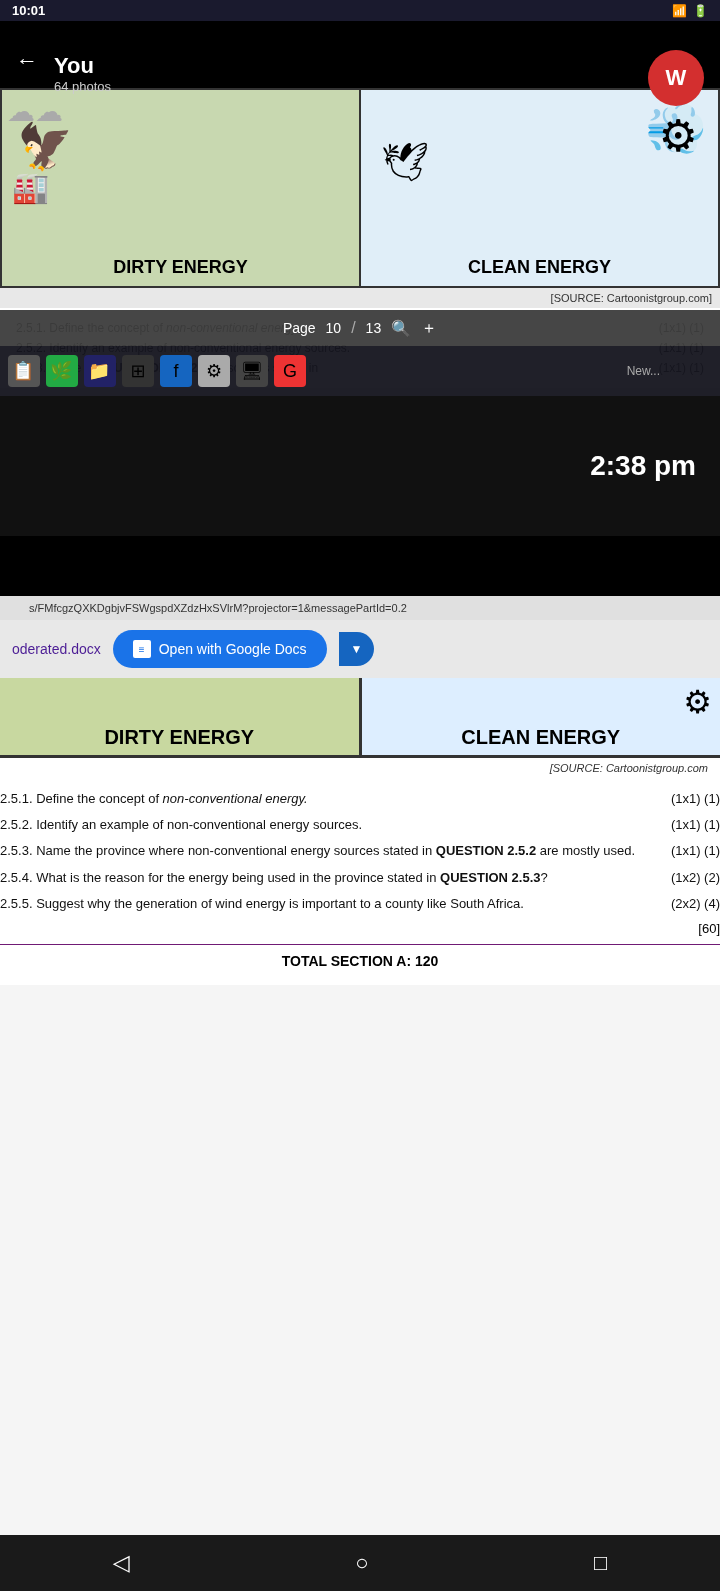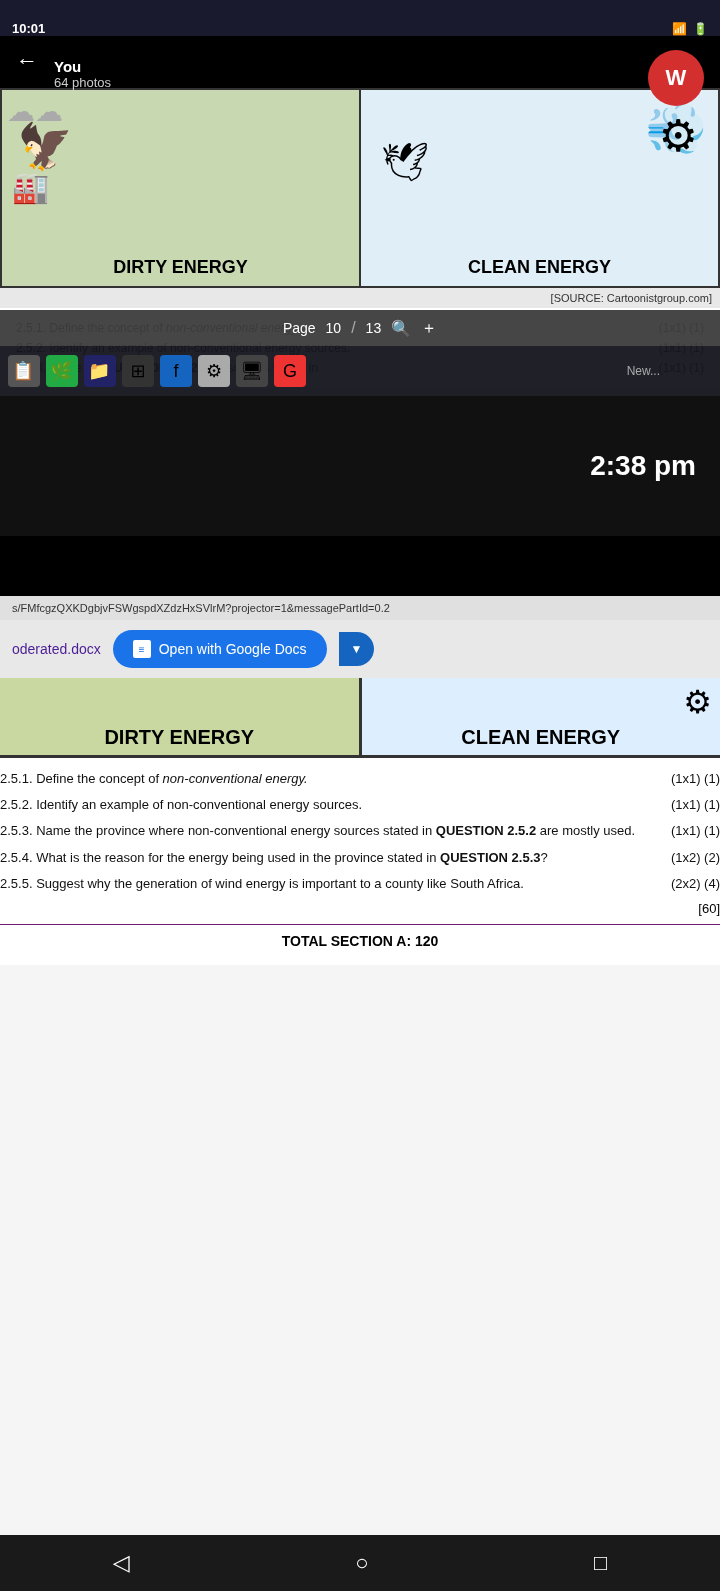--- a/index.html
+++ b/index.html
@@ -9,24 +9,24 @@
       background: #000;
       font-family: Arial, sans-serif;
       overflow: hidden;
       position: relative;
     }
 
     
     .status-bar {
       position: absolute;
       top: 0; left: 0; right: 0;
-      height: 36px;
+      height: 21px;
       background: #1a1a2e;
       display: flex;
-      align-items: flex-end;
+      align-items: center;
       justify-content: space-between;
       padding: 0 12px;
       z-index: 100;
     }
     .status-bar-left {
       color: white;
       font-size: 13px;
       font-weight: bold;
     }
     .status-bar-right {
@@ -51,21 +51,21 @@
       gap: 16px;
       z-index: 10;
     }
     .back-arrow {
       color: white;
       font-size: 22px;
     }
     .photo-title-block {}
     .photo-title {
       color: white;
-      font-size: 15px;
+      font-size: 22px;
       font-weight: bold;
       margin-top: 31px;
     }
     .photo-subtitle {
       color: #ccc;
       font-size: 13px;
     }
 
     
     .wps-button {
@@ -255,21 +255,21 @@
       top: 596px;
       left: 0; right: 0;
       bottom: 56px;
       background: #f5f5f5;
       overflow: hidden;
     }
 
     
     .url-bar {
       background: #e0e0e0;
-      padding: 6px 12px;
+      padding: 6px 29px;
       font-size: 11px;
       color: #333;
       white-space: nowrap;
       overflow: hidden;
       text-overflow: ellipsis;
     }
 
     
     .open-docs-bar {
       background: #e8e8e8;
@@ -532,20 +532,21 @@
     <div class="bottom-comic">
       <div class="bottom-comic-left">
         <span class="bottom-comic-label">DIRTY ENERGY</span>
       </div>
       <div class="bottom-comic-right">
         <div class="wind-turbine-icon">⚙</div>
         <span class="bottom-comic-label">CLEAN ENERGY</span>
       </div>
     </div>
 
+    <div class="bottom-source">[SOURCE: Cartoonistgroup.com</div>
 
     <div class="questions-section">
 
       <div class="q-row">
         <span class="q-text">2.5.1.  Define the concept of <em>non-conventional energy.</em></span>
         <span class="q-marks">(1x1) (1)</span>
       </div>
 
       <div class="q-row">
         <span class="q-text">2.5.2.  Identify an example of non-conventional energy sources.</span>

